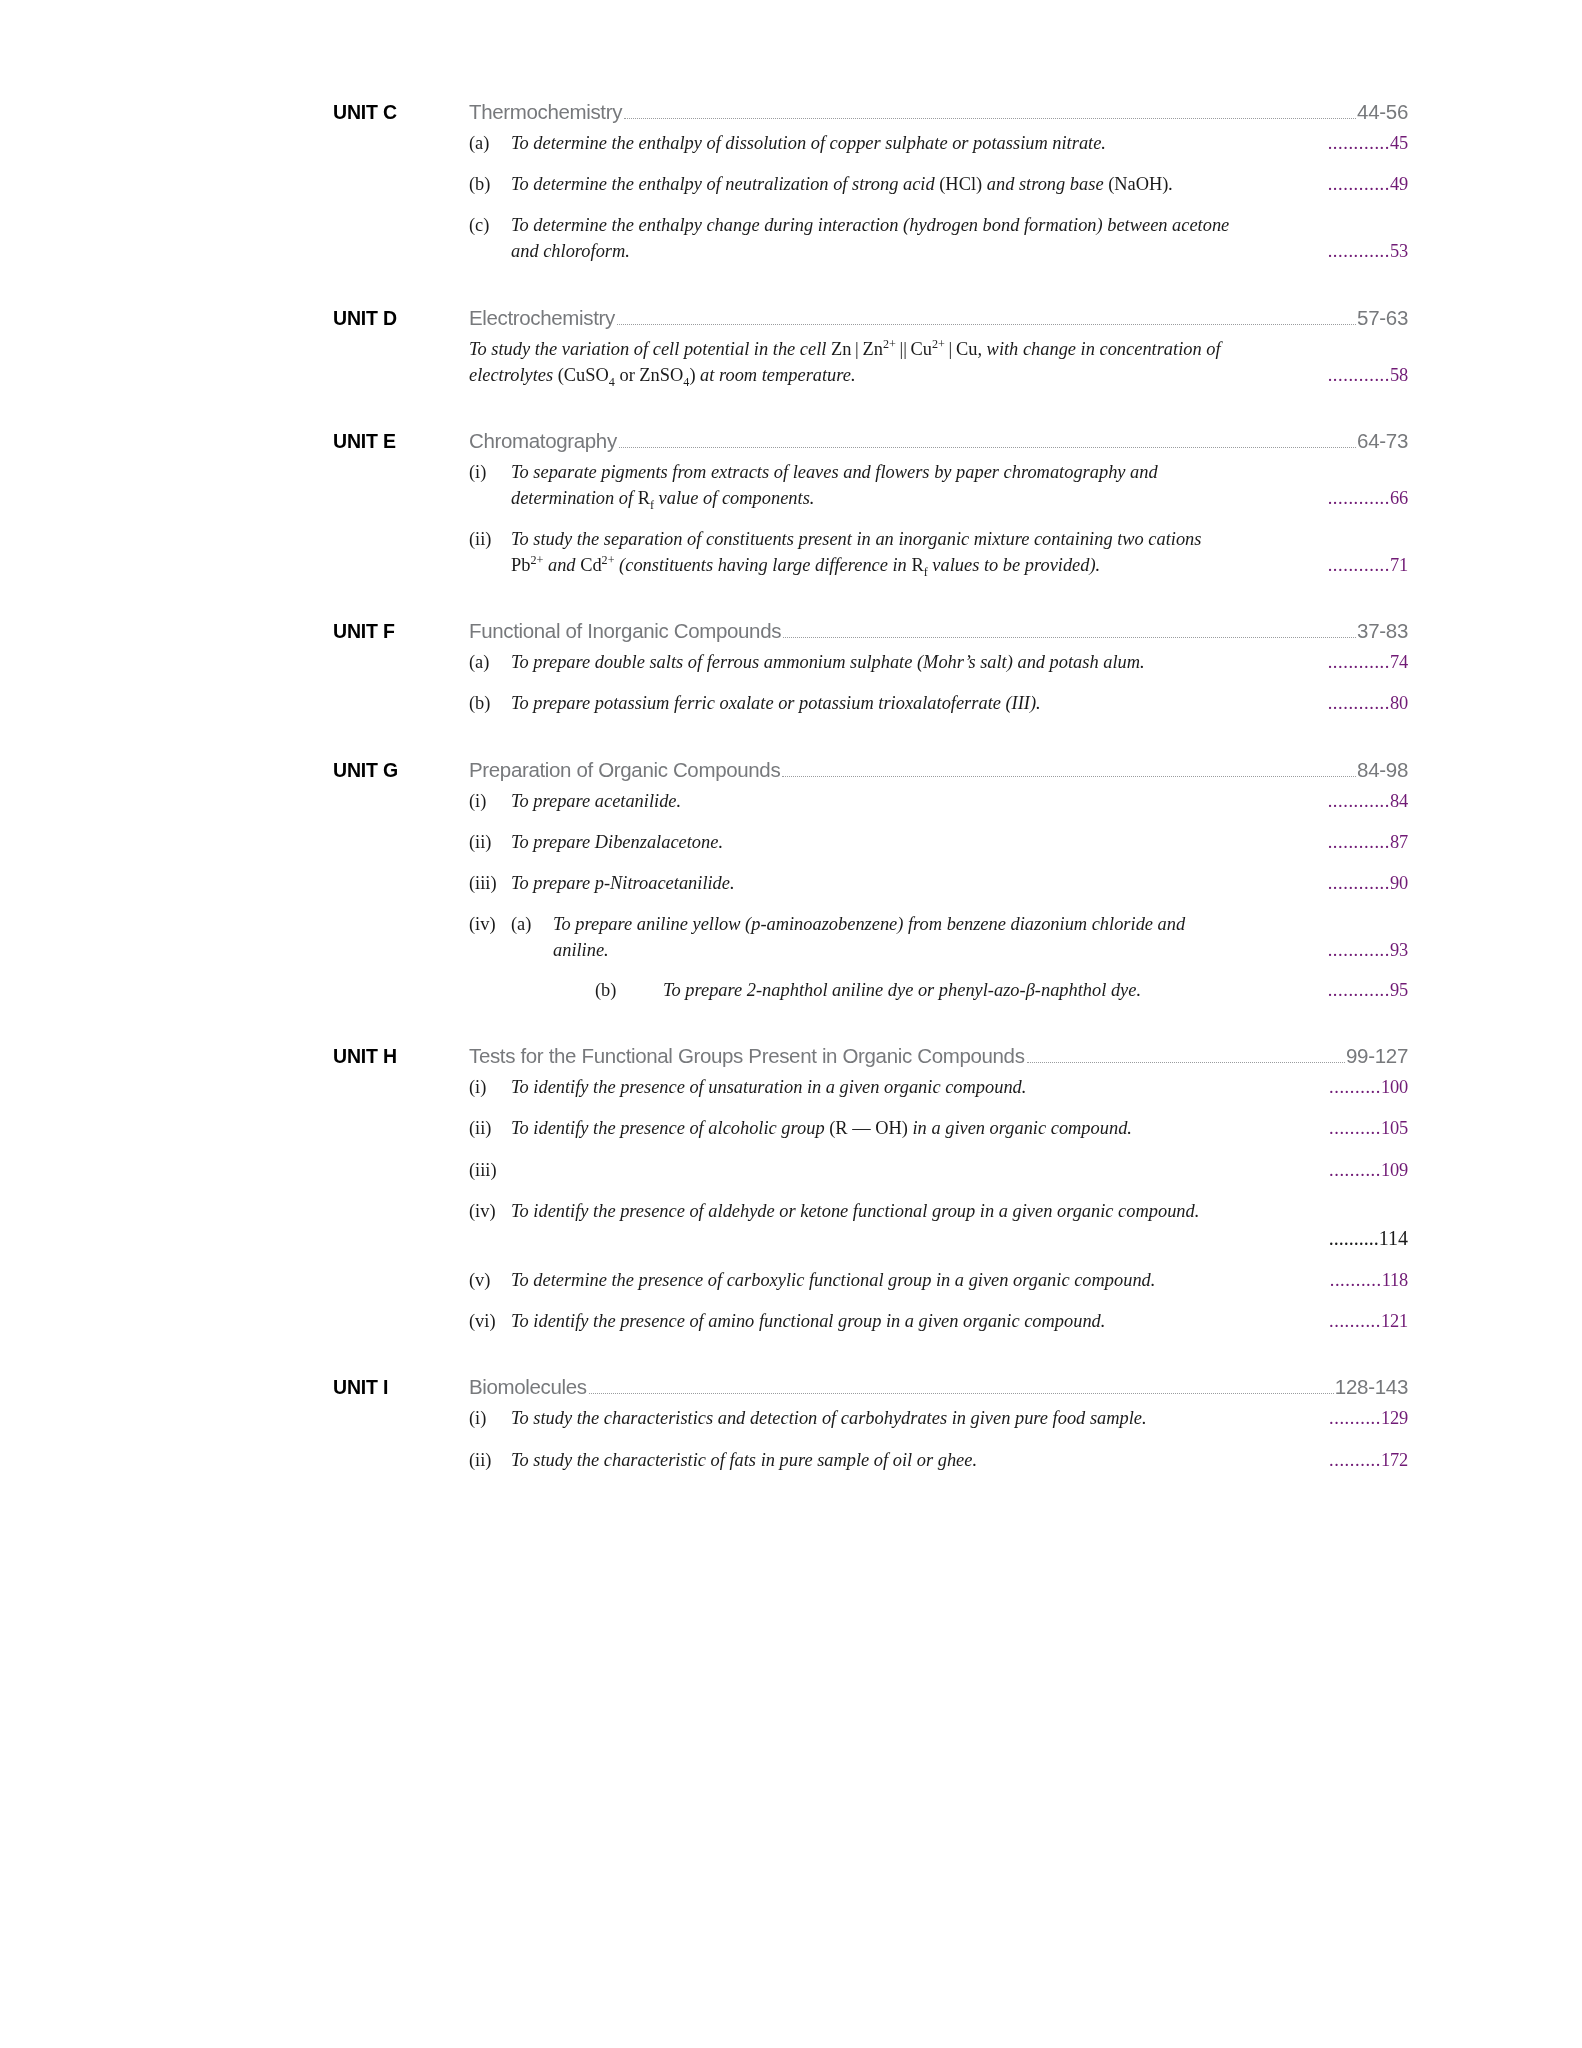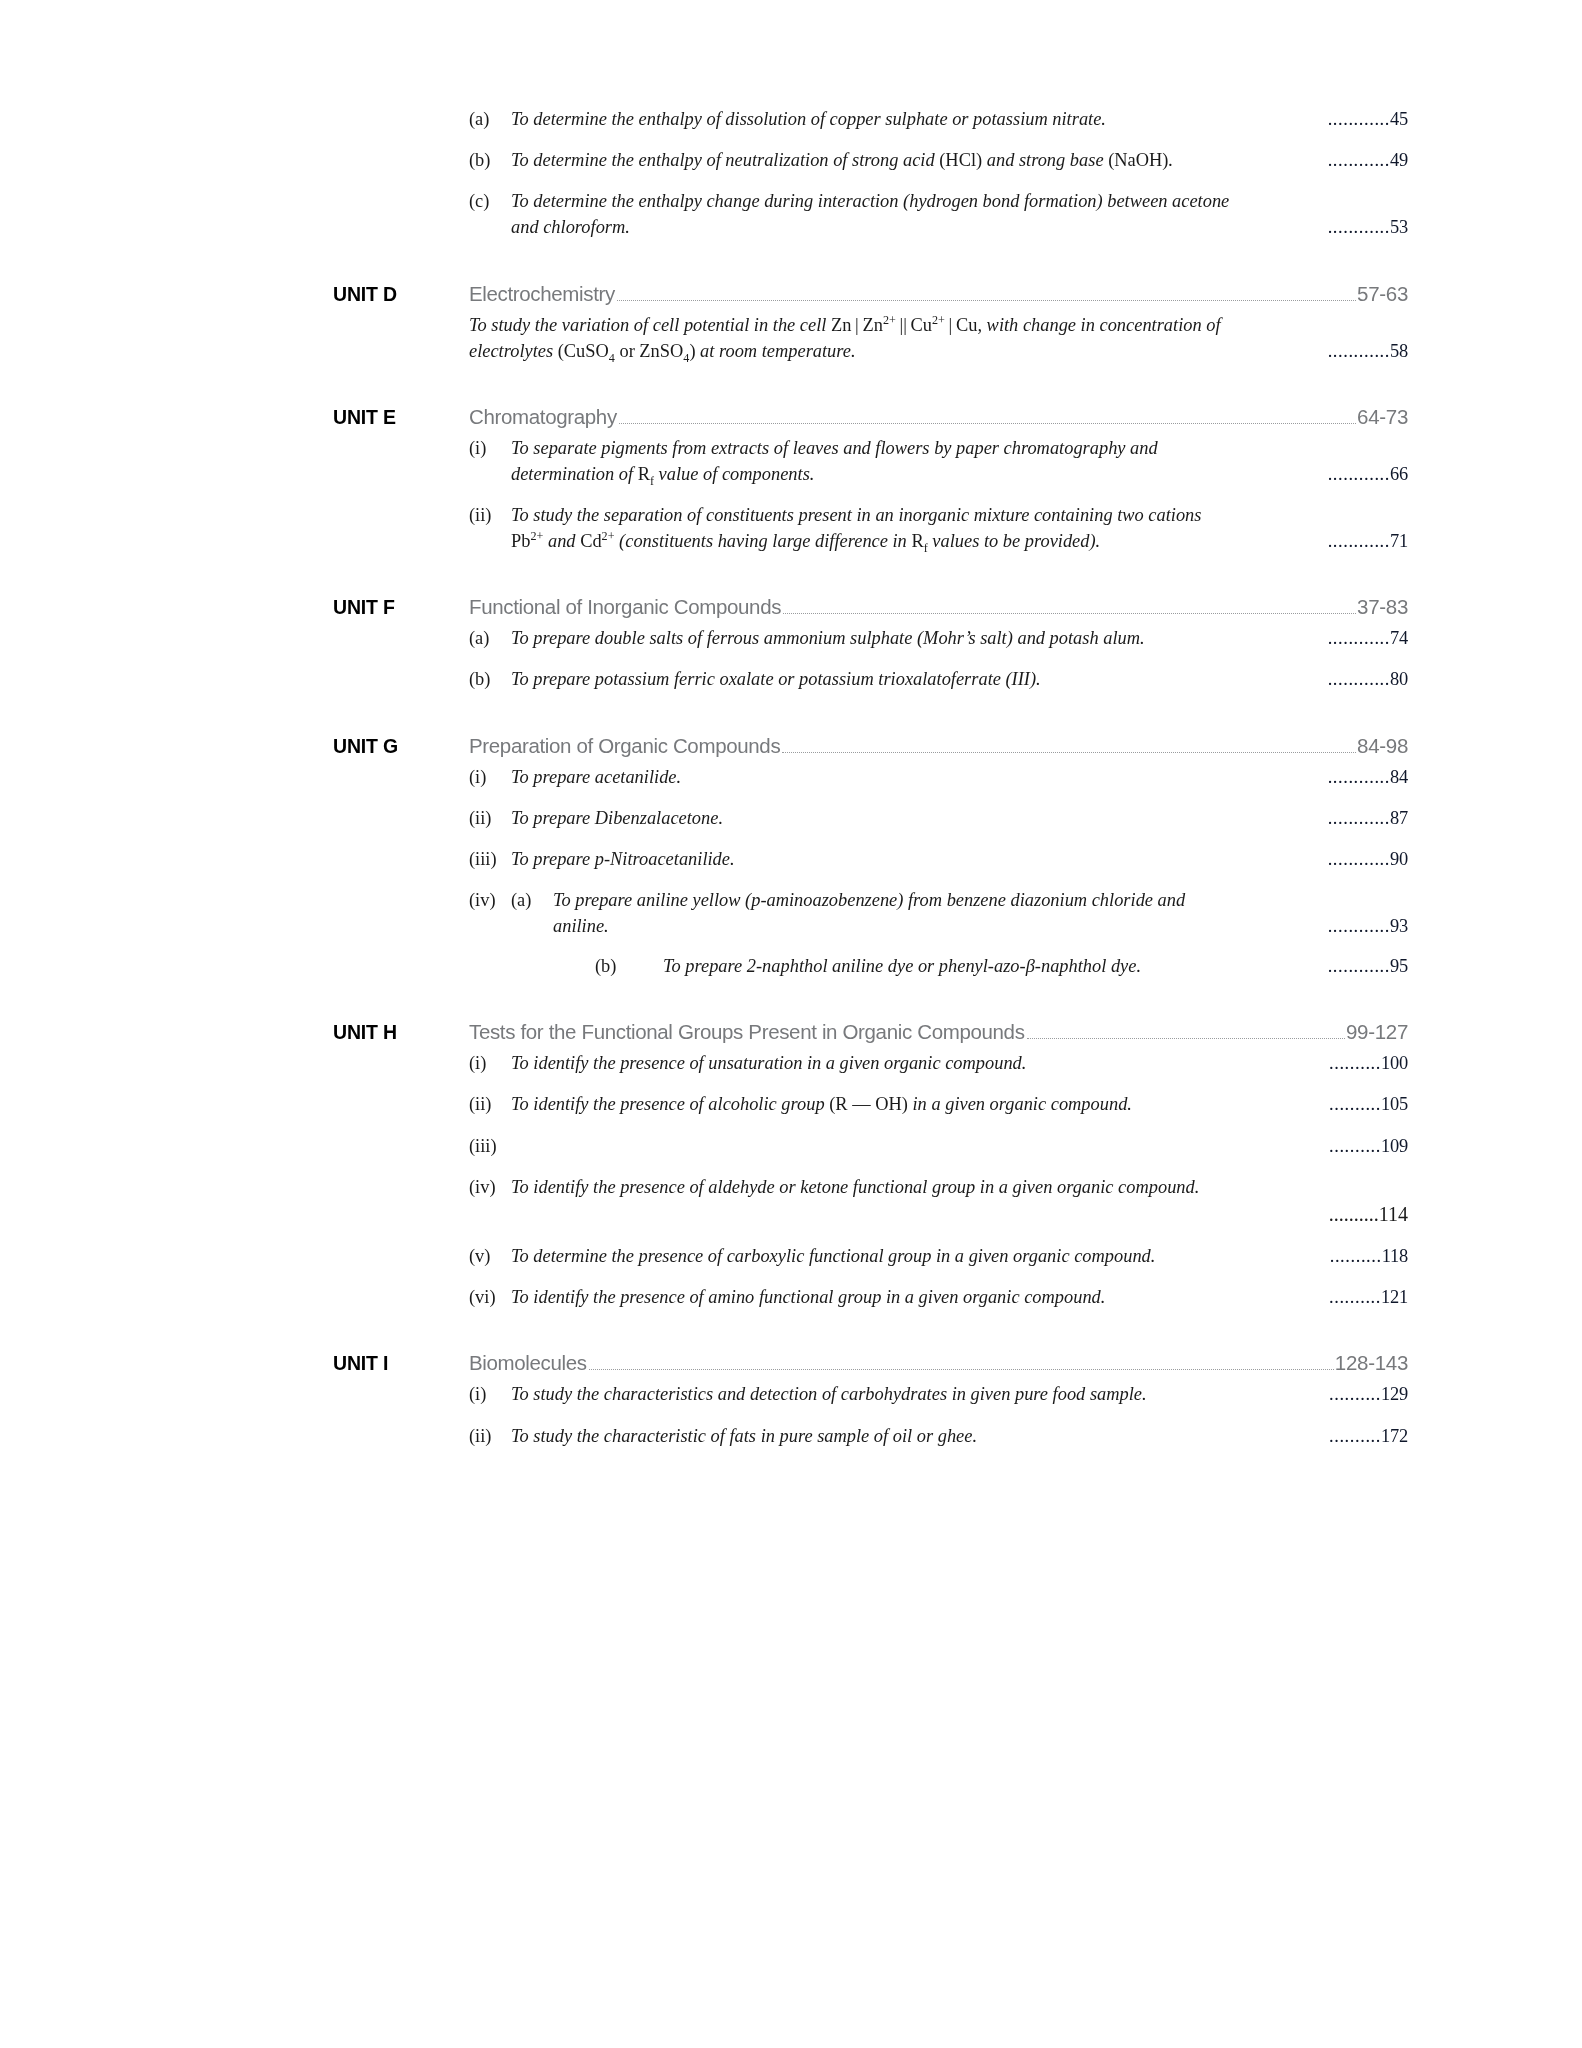--- a/index.html
+++ b/index.html
@@ -118,21 +118,21 @@
   }
   .row-text {
     flex: 0 1 auto;
   }
   .row-spacer { flex: 1 1 auto; min-width: 6px; }
   .pagenum {
     flex: 0 0 auto;
     font-style: normal;
     font-family: "Liberation Serif", serif;
     font-size: 18.4px;
-    color: #0f172a;
+    color: #701a75;
     white-space: nowrap;
     text-align: right;
     letter-spacing: -0.2px;
   }
   .pagenum .dots { letter-spacing: 0.6px; }
 
   .page-right {
     display: block;
     text-align: right;
     font-style: normal;
@@ -161,20 +161,28 @@
   sub { font-size: 0.66em; vertical-align: sub; line-height: 0; }
   .rom { font-style: normal; }
 </style>
 </head>
 <body>
 
 <div class="page">
   <div class="toc">
 
     <div class="unit-block">
+      <div class="unit-head">
+        <span class="unit-label">UNIT C</span>
+        <span class="unit-title-wrap">
+          <span class="unit-title">Thermochemistry</span>
+          <span class="unit-leader"></span>
+          <span class="unit-pages">44-56</span>
+        </span>
+      </div>
       <div class="items">
 
         <div class="item">
           <span class="item-marker">(a)</span>
           <span class="item-body">
             <span class="row-with-page">
               <span class="row-text">To determine the enthalpy of dissolution of copper sulphate or potassium nitrate.</span>
               <span class="row-spacer"></span>
               <span class="pagenum"><span class="dots">............</span><span>45</span></span>
             </span>

